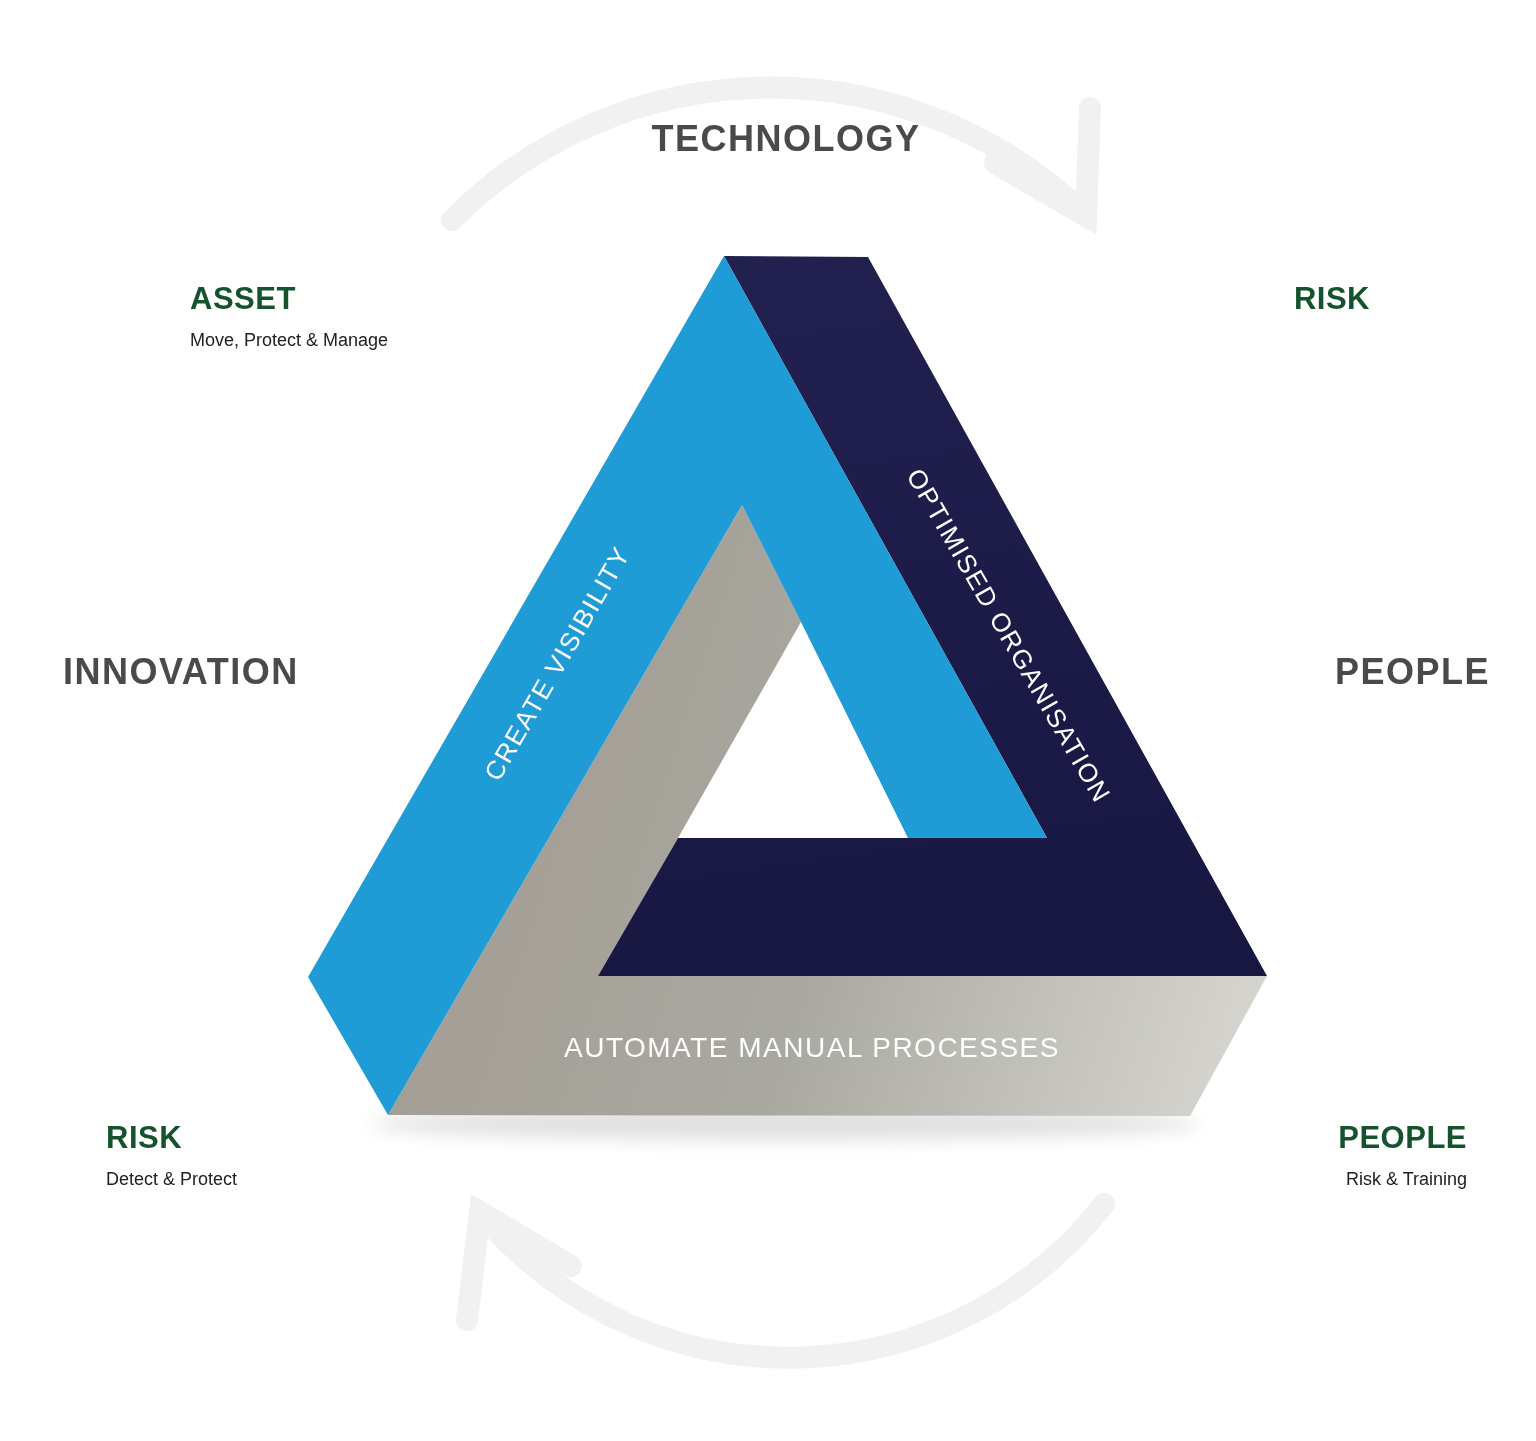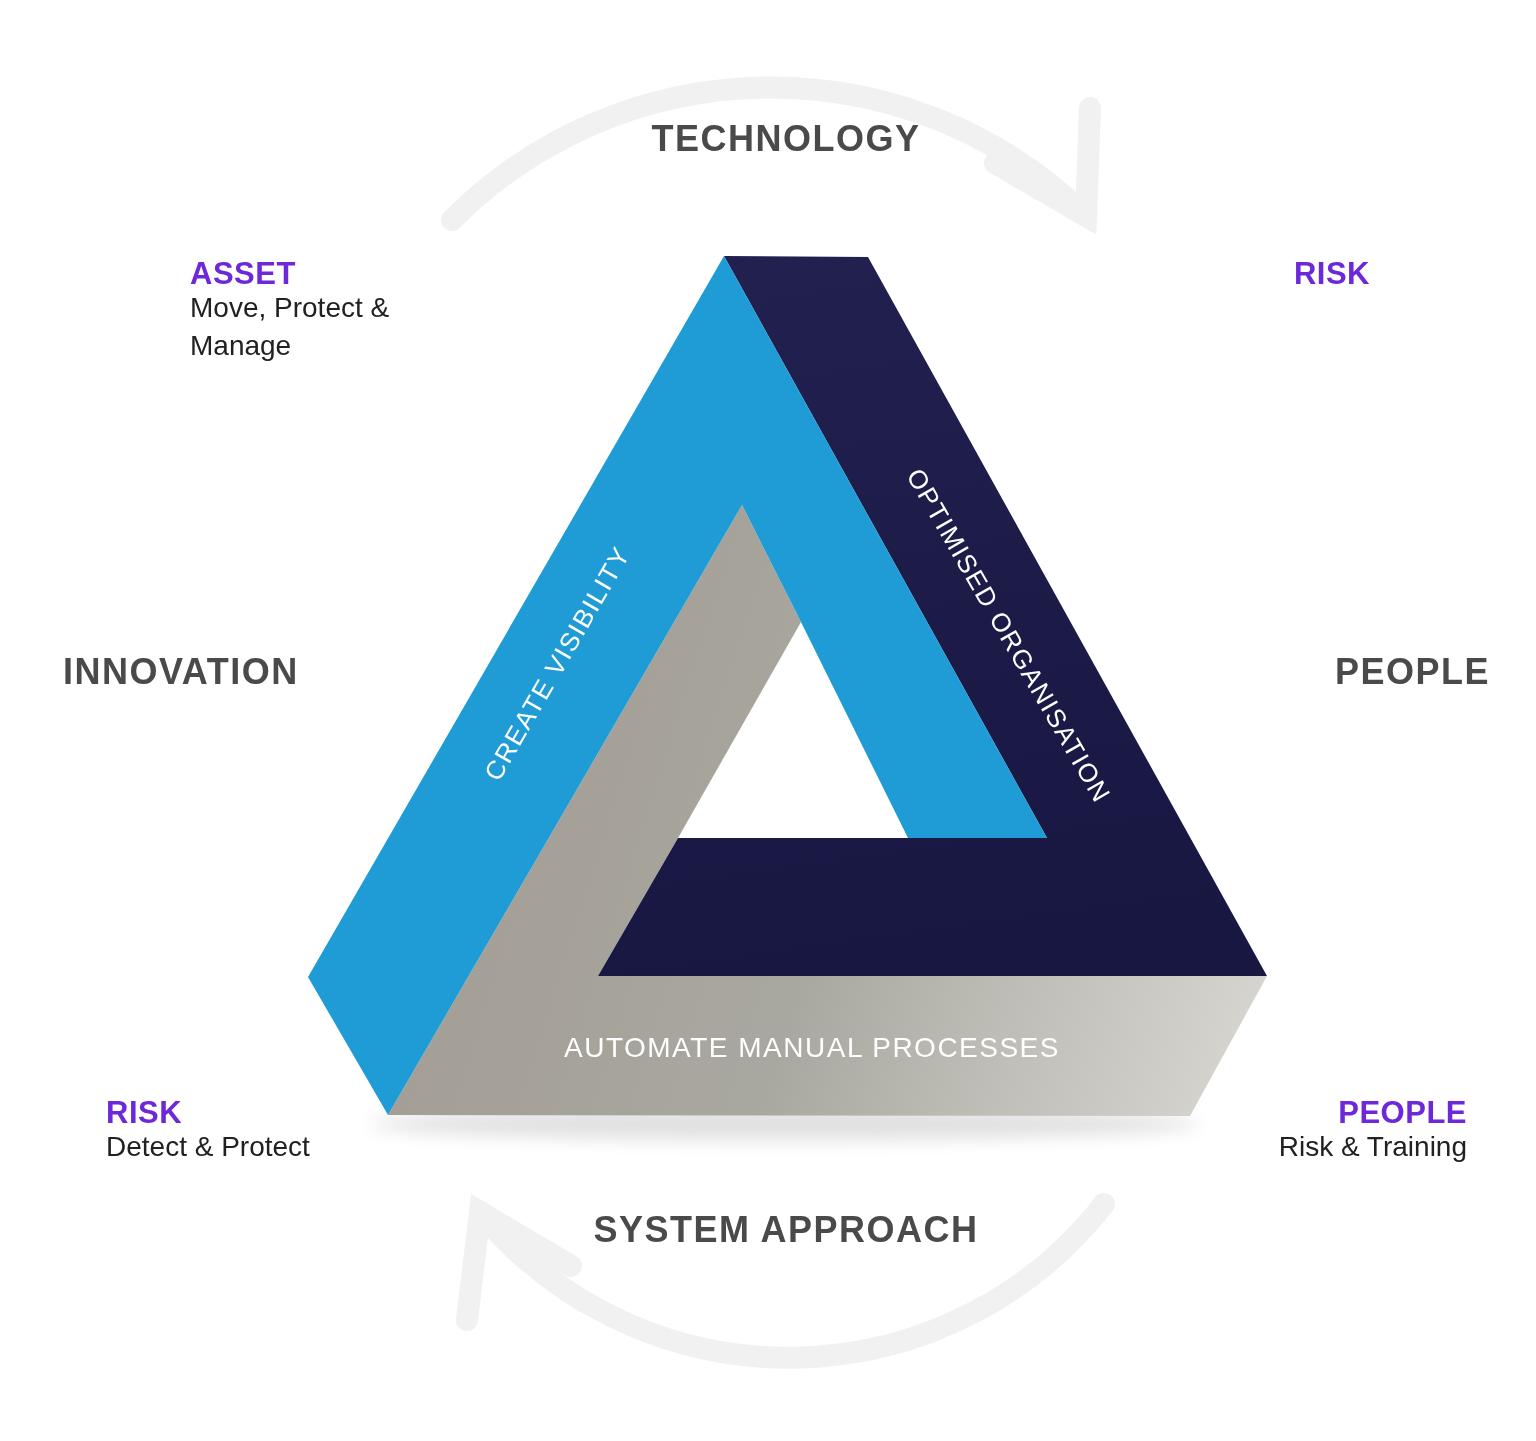--- a/index.html
+++ b/index.html
@@ -2,22 +2,22 @@
 <html><head>
 <meta charset="utf-8">
 <style>
   html,body{margin:0;padding:0;background:#ffffff;}
   body{font-family:"Liberation Sans", sans-serif;}
   .stage{position:relative;width:1536px;height:1441px;background:#ffffff;overflow:hidden;}
   .stage svg.diagram{position:absolute;left:0;top:0;}
   .outer-heading{position:absolute;font-weight:700;font-size:36px;letter-spacing:1.5px;color:#4A4A4A;white-space:nowrap;}
   .heading-center{transform:translateX(-50%);}
   .corner{position:absolute;}
-  .corner .title{font-weight:700;font-size:31px;letter-spacing:0.5px;color:#6d28d9;line-height:1;}
-  .corner .desc{font-size:28px;line-height:1.36;color:#212121;}
+  .corner .title{font-weight:700;font-size:31px;letter-spacing:0.5px;color:#14532d;line-height:1;margin-top:25px;}
+  .corner .desc{margin-top:14px;font-size:18px;line-height:1.36;color:#212121;}
   .corner.align-right{text-align:right;}
   .corner .nowrap{white-space:nowrap;}
   .corner .wrap{width:218px;}
   svg text{font-family:"Liberation Sans", sans-serif;}
   .arm-label{fill:#ffffff;font-size:26px;letter-spacing:1.5px;}
   .arm-label-bottom{fill:#ffffff;font-size:28px;letter-spacing:1.5px;}
 </style>
 </head>
 <body>
 
@@ -55,21 +55,20 @@
     <polygon points="308,977 724,256 1047,838 908,838 801,622 742,505 388,1115" fill="#1F9BD6"></polygon>
 
     <text class="arm-label" text-anchor="middle" transform="translate(565,668) rotate(-60)">CREATE VISIBILITY</text>
     <text class="arm-label" text-anchor="middle" transform="translate(1001,640) rotate(60)">OPTIMISED ORGANISATION</text>
     <text class="arm-label-bottom" text-anchor="middle" x="812" y="1057">AUTOMATE MANUAL PROCESSES</text>
   </svg>
 
   <div class="outer-heading heading-center" style="left:786px;top:118px;">TECHNOLOGY</div>
   <div class="outer-heading" style="left:63px;top:651px;">INNOVATION</div>
   <div class="outer-heading" style="right:46px;top:651px;">PEOPLE</div>
-  <div class="outer-heading heading-center" style="left:786px;top:1209px;">SYSTEM APPROACH</div>
 
   <div class="corner" style="left:190px;top:258px;">
     <div class="title">ASSET</div>
     <div class="desc wrap">Move, Protect &amp; Manage</div>
   </div>
 
   <div class="corner align-right" style="right:166px;top:258px;">
     <div class="title">RISK</div>
   </div>
 

